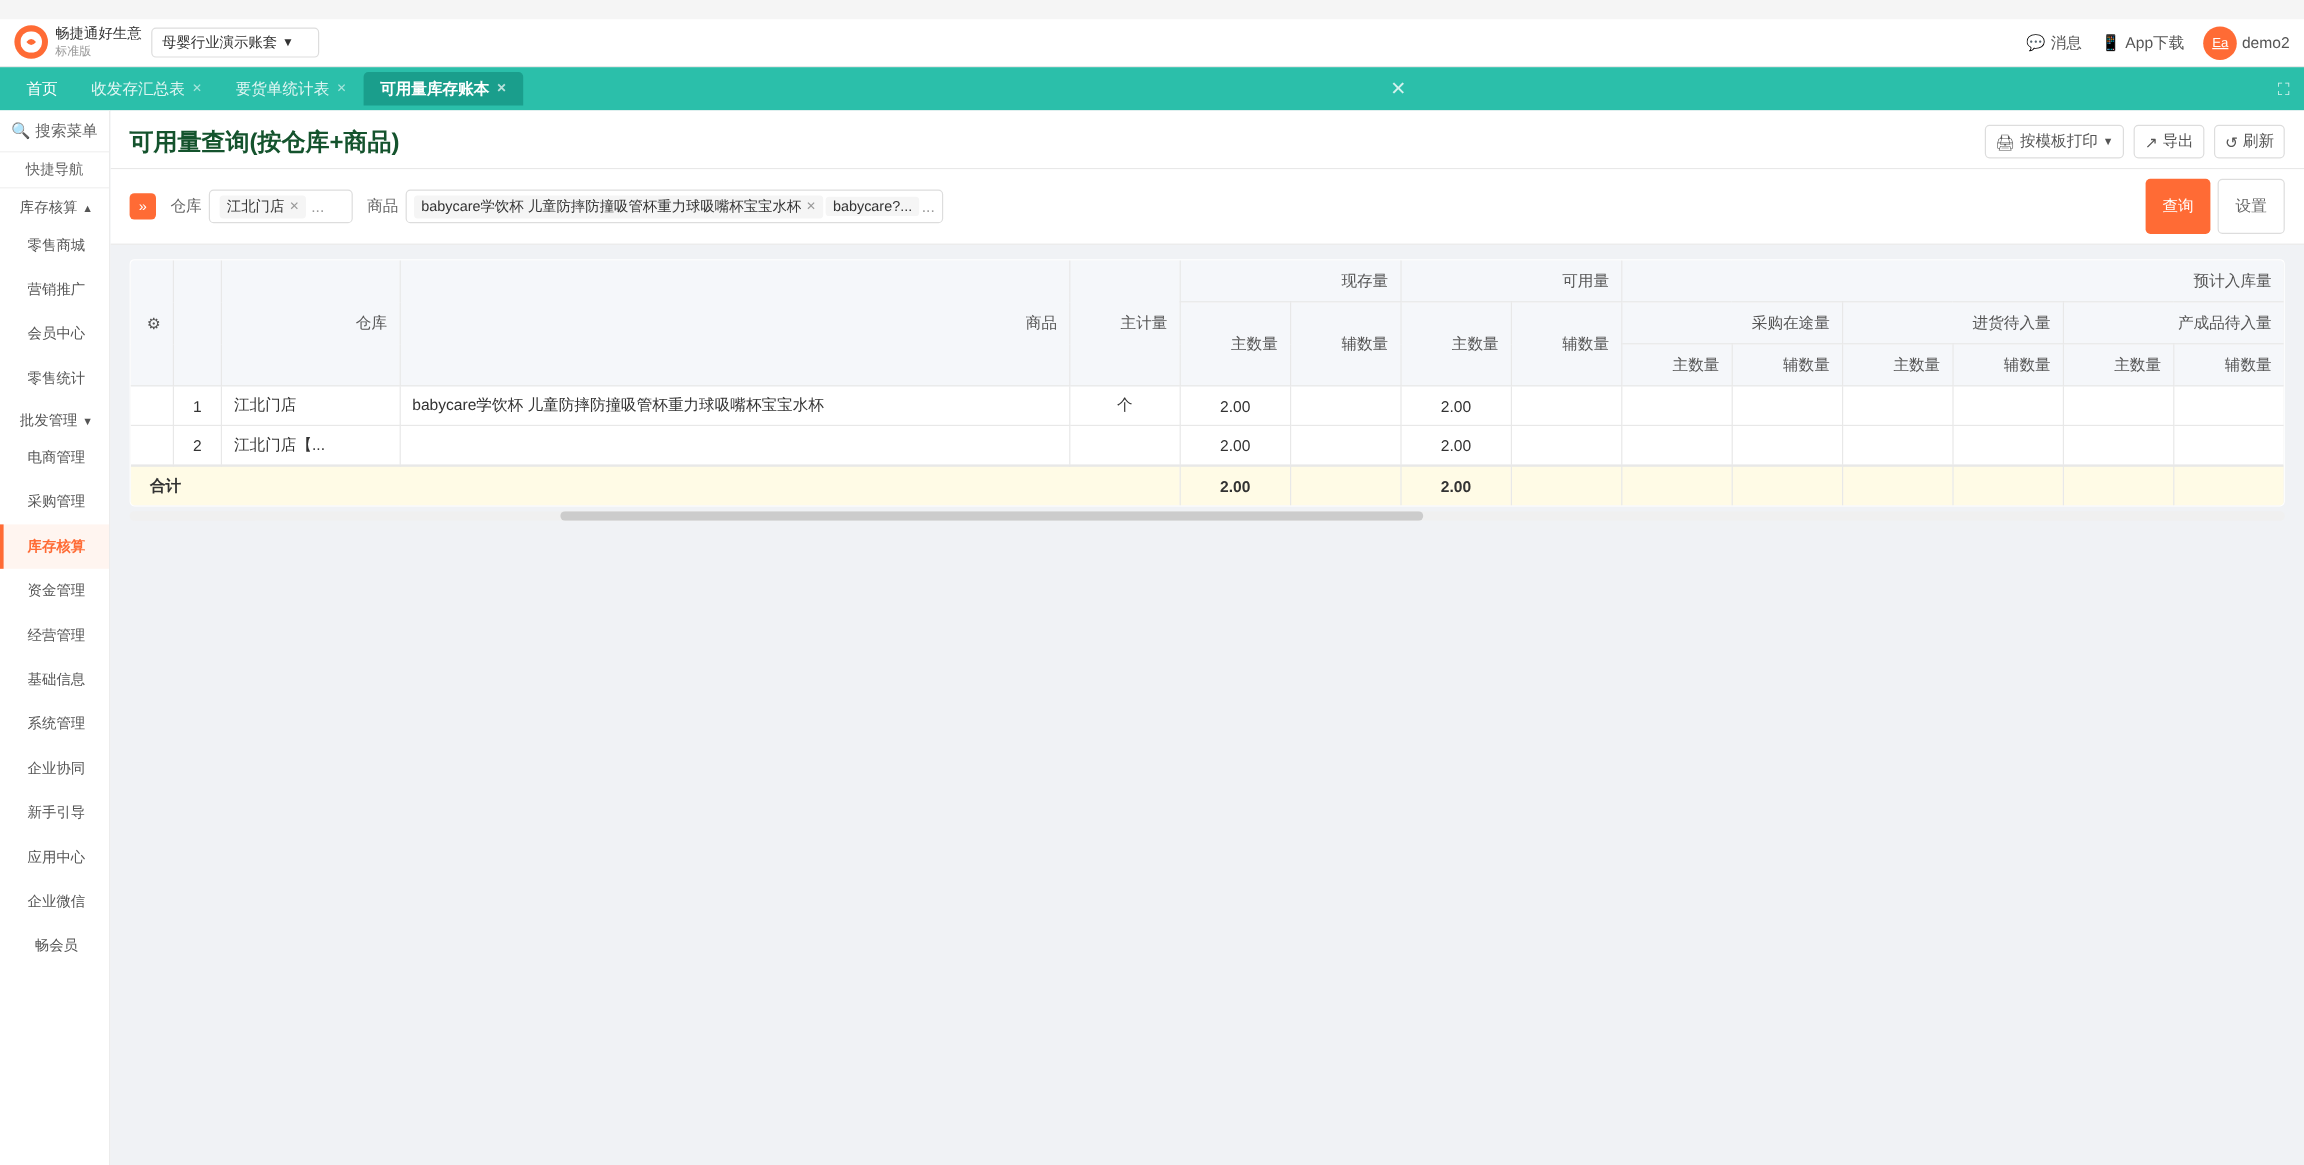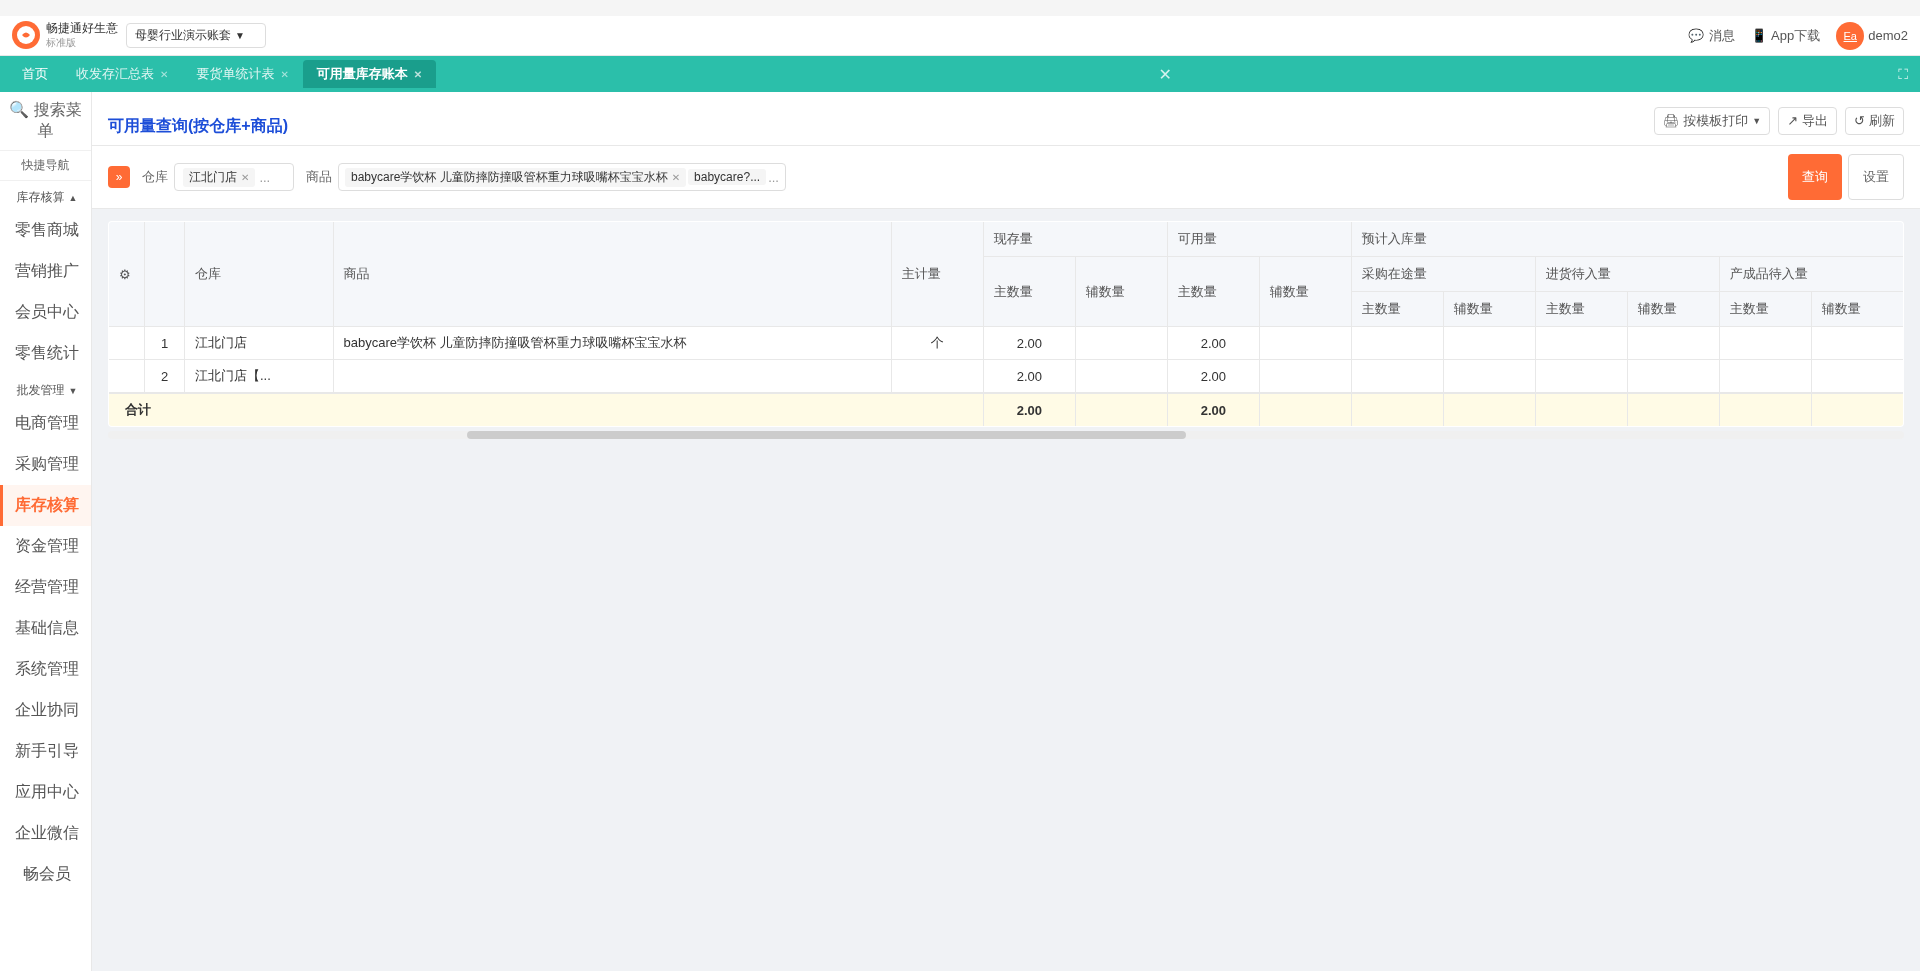--- a/index.html
+++ b/index.html
@@ -59,33 +59,33 @@
     
     .sidebar {
       width: 92px; min-width: 92px;
       background: #fff;
       border-right: 1px solid #e8e8e8;
       display: flex; flex-direction: column;
       overflow-y: auto;
     }
     .sidebar-search {
       padding: 8px 6px;
-      font-size: 16px; color: #666;
+      font-size: 13px; color: #666;
       border-bottom: 1px solid #f0f0f0;
       cursor: pointer; text-align: center;
     }
     .sidebar-nav {
       padding: 6px 0;
       font-size: 12px; color: #666;
       border-bottom: 1px solid #f0f0f0;
       cursor: pointer; text-align: center;
     }
     .sidebar-item {
       padding: 10px 6px;
-      font-size: 16px; color: #555;
+      font-size: 12px; color: #555;
       cursor: pointer; 
       border-left: 3px solid transparent;
       display: flex; flex-direction: column; align-items: center; gap: 2px;
     }
     .sidebar-item.active { background: #fff5f0; color: #ff6b35; border-left-color: #ff6b35; font-weight: 600; }
     .sidebar-section {
       padding: 8px 6px 4px;
       font-size: 12px; color: #555;
       cursor: pointer; text-align: center;
       display: flex; align-items: center; justify-content: center; gap: 4px;
@@ -100,21 +100,21 @@
       background: #f0f2f5;
     }
 
     
     .page-header {
       background: #fff;
       padding: 12px 16px 8px;
       display: flex; align-items: center; justify-content: space-between;
       border-bottom: 1px solid #e8e8e8;
     }
-    .page-title { font-size: 16px; font-weight: 600; color: #1d4ed8; margin-top: 12px; }
+    .page-title { font-size: 20px; font-weight: 600; color: #14532d; }
     .header-actions { display: flex; align-items: center; gap: 8px; }
     .btn-template { display: flex; align-items: center; gap: 4px; font-size: 13px; color: #555; cursor: pointer; padding: 4px 8px; border: 1px solid #ddd; border-radius: 4px; background: #fff; }
     .btn-export { display: flex; align-items: center; gap: 4px; font-size: 13px; color: #555; cursor: pointer; padding: 4px 8px; border: 1px solid #ddd; border-radius: 4px; background: #fff; }
     .btn-refresh { display: flex; align-items: center; gap: 4px; font-size: 13px; color: #555; cursor: pointer; padding: 4px 8px; border: 1px solid #ddd; border-radius: 4px; background: #fff; }
 
     
     .filter-bar {
       background: #fff;
       padding: 8px 16px;
       display: flex; align-items: center; gap: 12px;
@@ -155,21 +155,21 @@
       flex: 1; padding: 12px 16px; overflow: auto;
     }
     .data-table {
       width: 100%; border-collapse: collapse;
       background: #fff; border: 1px solid #e8e8e8; border-radius: 4px;
       overflow: hidden;
     }
     .data-table th {
       background: #f5f7fa; border: 1px solid #e8e8e8;
       padding: 8px 10px; font-size: 13px; font-weight: 500;
-      color: #555; text-align: left; white-space: nowrap;
+      color: #555; text-align: right; white-space: nowrap;
     }
     .data-table td {
       border: 1px solid #e8e8e8; padding: 7px 10px;
       font-size: 13px; color: #333; text-align: center;
     }
     .col-settings { width: 36px; }
     .col-index { width: 40px; }
 
     
     .total-row {

